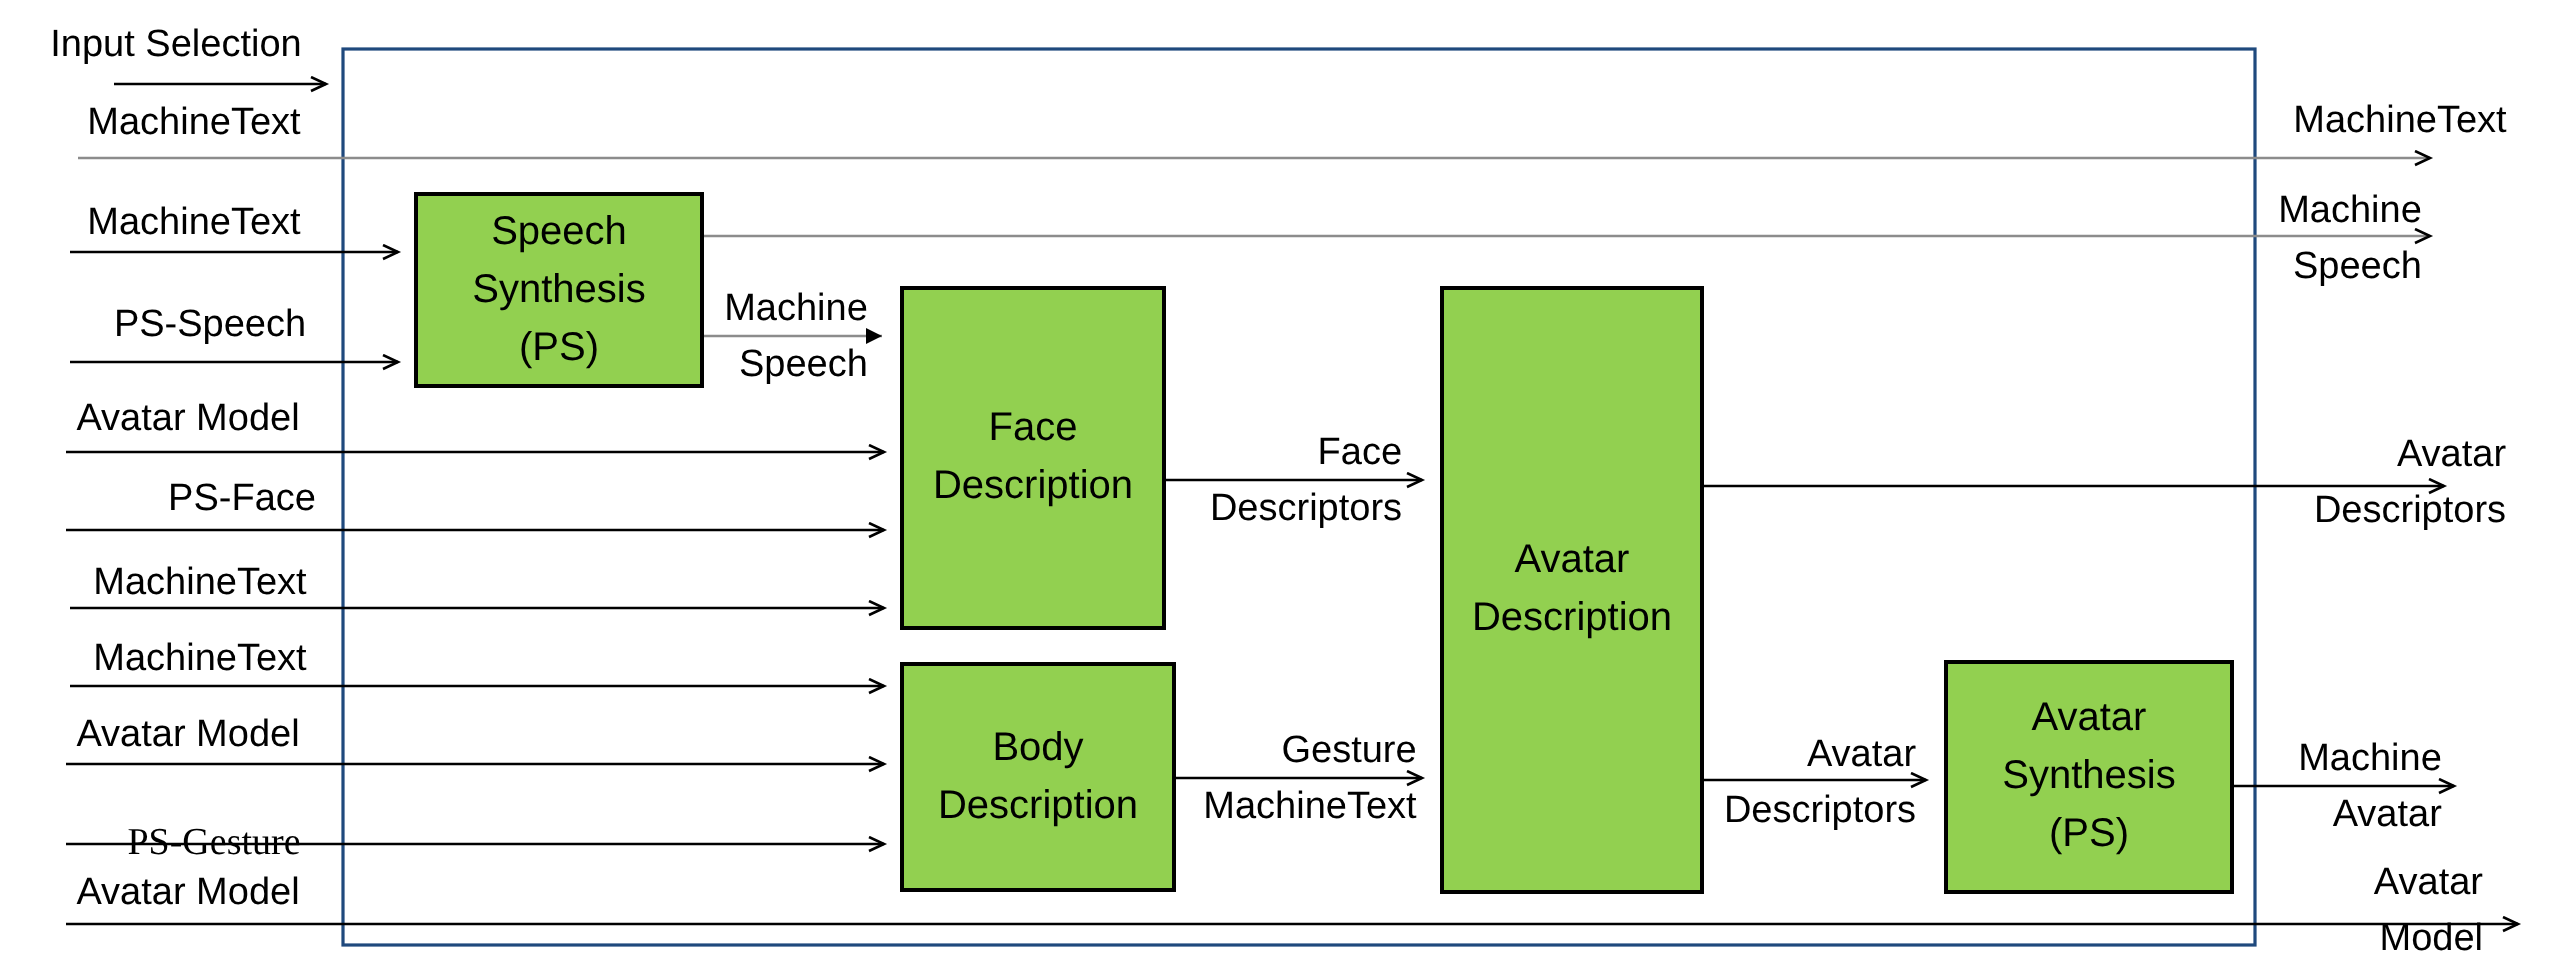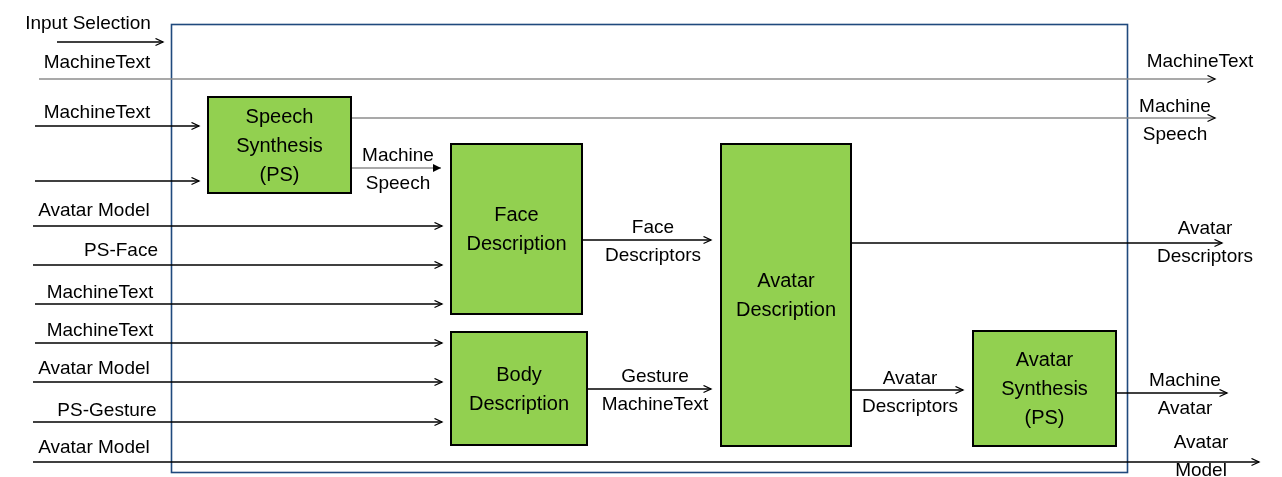--- a/index.html
+++ b/index.html
@@ -24,21 +24,21 @@
     text-align: center;
     white-space: pre-line;
     font-size: 20px;
     line-height: 29px;
     color: #000000;
   }
   .lbl {
     position: absolute;
     transform: translateX(-50%);
     white-space: pre-line;
-    text-align: center;
+    text-align: right;
     font-size: 19px;
     line-height: 28px;
     color: #000000;
   }
 </style>
 </head>
 <body>
 
 <div class="stage">
 
@@ -88,26 +88,27 @@
 Description</span></div>
   <div class="box" style="left:720px; top:143px; width:132px; height:304px;"><span>Avatar
 Description</span></div>
   <div class="box" style="left:972px; top:330px; width:145px; height:117px;"><span>Avatar
 Synthesis
 (PS)</span></div>
 
   <div class="lbl" style="left:88px;  top:9px;">Input Selection</div>
   <div class="lbl" style="left:97px;  top:48px;">MachineText</div>
   <div class="lbl" style="left:97px;  top:98px;">MachineText</div>
+  <div class="lbl" style="left:105px; top:149px;">PS-Speech</div>
   <div class="lbl" style="left:94px;  top:196px;">Avatar Model</div>
   <div class="lbl" style="left:121px; top:236px;">PS-Face</div>
   <div class="lbl" style="left:100px; top:278px;">MachineText</div>
   <div class="lbl" style="left:100px; top:316px;">MachineText</div>
   <div class="lbl" style="left:94px;  top:354px;">Avatar Model</div>
-  <div class="lbl" style="left:107px; top:396px;">PS-Gesture</div>
+  <div class="lbl" style="left:107px; top:408px;font-family:Liberation Serif, serif;">PS-Gesture</div>
   <div class="lbl" style="left:94px;  top:433px;">Avatar Model</div>
 
   <div class="lbl" style="left:1200px; top:47px;">MachineText</div>
   <div class="lbl" style="left:1175px; top:92px;">Machine
 Speech</div>
   <div class="lbl" style="left:1205px; top:214px;">Avatar
 Descriptors</div>
   <div class="lbl" style="left:1185px; top:366px;">Machine
 Avatar</div>
   <div class="lbl" style="left:1201px; top:428px;">Avatar Model</div>

